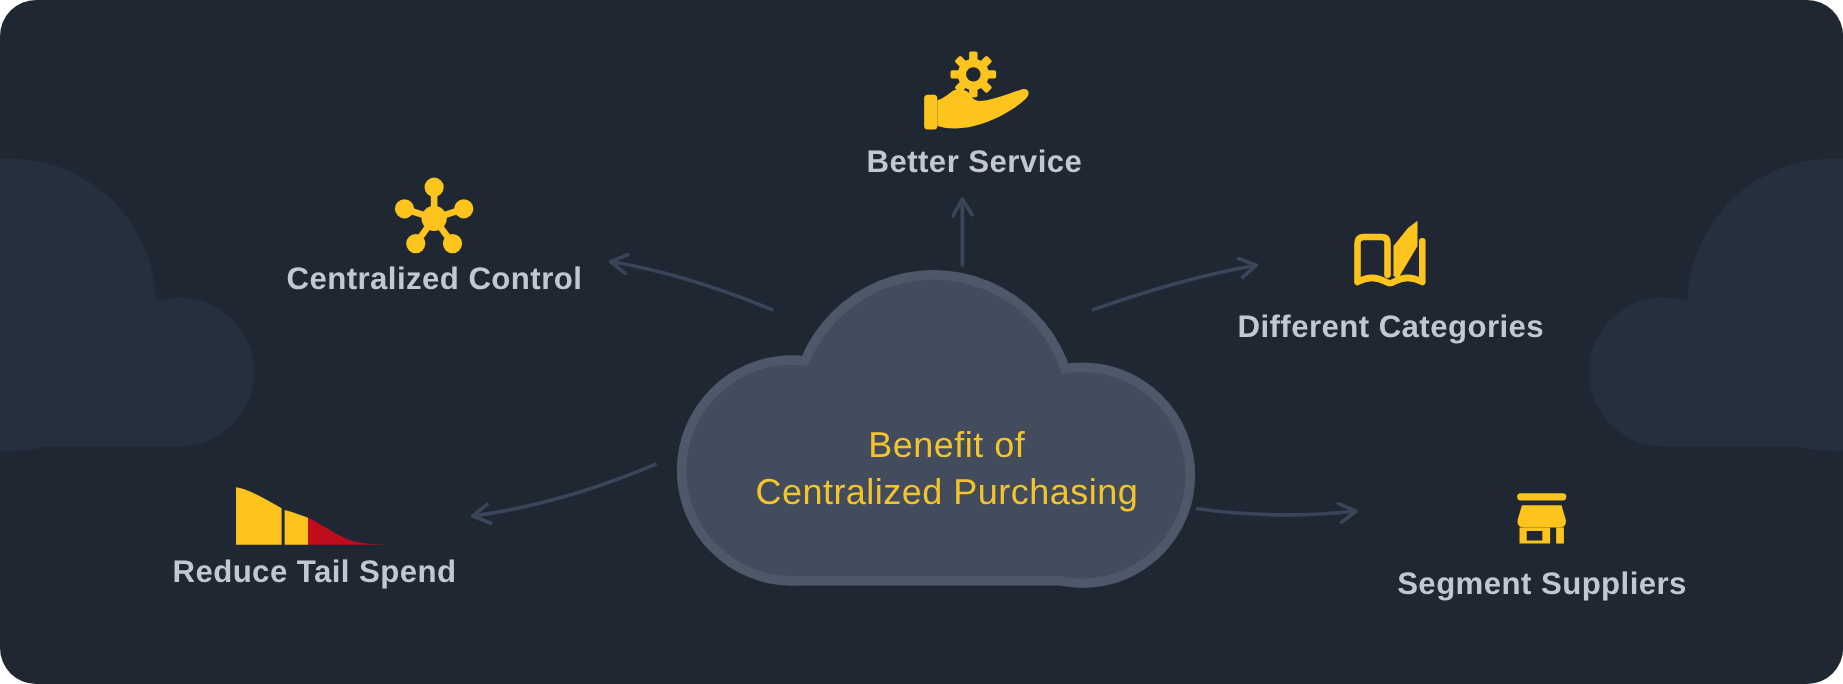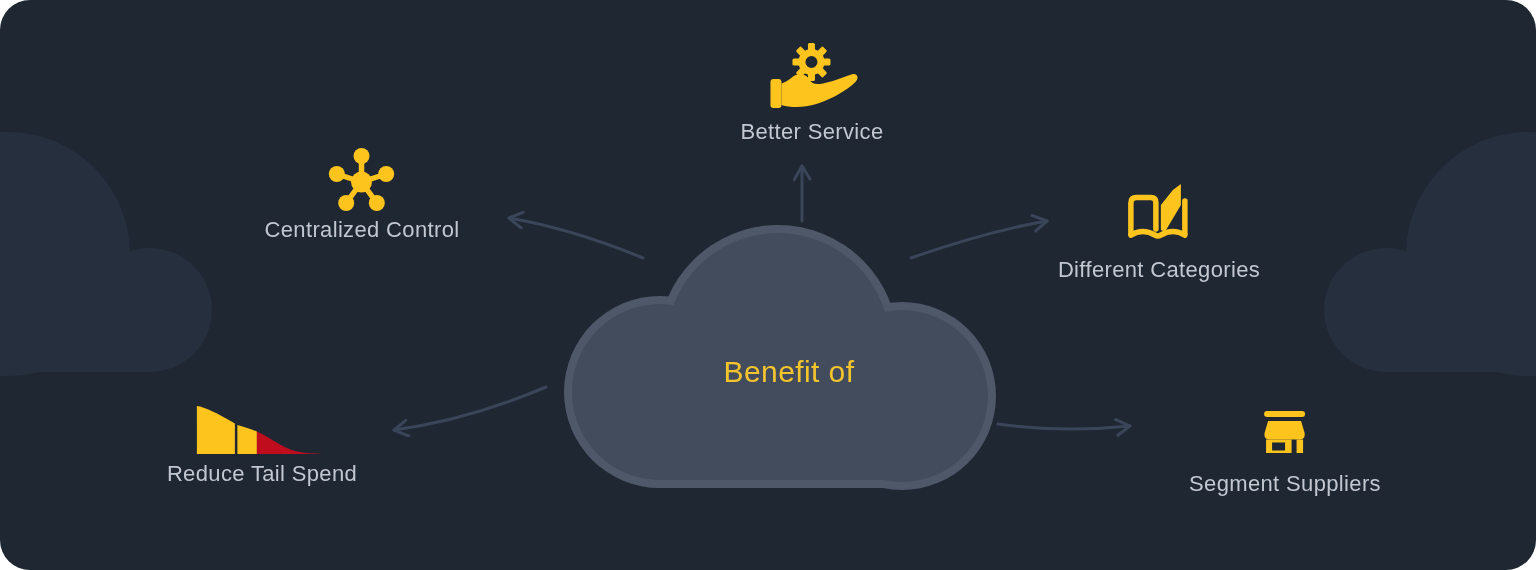--- a/index.html
+++ b/index.html
@@ -38,22 +38,22 @@
   }
   .benefit {
     position: absolute;
     transform: translateX(-50%);
     display: flex;
     flex-direction: column;
     align-items: center;
   }
   .benefit .label {
     color: #c2c7d0;
-    font-size: 22px;
-    font-weight: 400;
+    font-size: 26px;
+    font-weight: 700;
     letter-spacing: 0.35px;
     white-space: nowrap;
   }
   .b-better-service       { left: 812px;  top: 42px; }
   .b-better-service .label{ margin-top: 5px; }
   .b-centralized-control  { left: 362px;  top: 144px; }
   .b-centralized-control .label { margin-top: 3px; }
   .b-different-categories { left: 1159px; top: 181px; }
   .b-different-categories .label { margin-top: 10px; }
   .b-reduce-tail-spend    { left: 262px;  top: 402px; }
@@ -101,20 +101,21 @@
     <g fill="#434c5c">
       <circle cx="660" cy="392" r="88"></circle>
       <circle cx="778" cy="345" r="112"></circle>
       <circle cx="902" cy="396" r="86"></circle>
       <rect x="656" y="384" width="246" height="96"></rect>
     </g>
   </svg>
 
   <div class="cloud-title">
     <div>Benefit of</div>
+    <div>Centralized Purchasing</div>
   </div>
 
   <div class="benefit b-better-service">
     <svg width="92" height="72" viewBox="0 0 92 72">
       <g fill="#fcc41d">
         <g>
           <rect x="41.5" y="1" width="7" height="8" rx="1.5"></rect>
           <rect x="41.5" y="1" width="7" height="8" rx="1.5" transform="rotate(45 45 20)"></rect>
           <rect x="41.5" y="1" width="7" height="8" rx="1.5" transform="rotate(90 45 20)"></rect>
           <rect x="41.5" y="1" width="7" height="8" rx="1.5" transform="rotate(135 45 20)"></rect>

